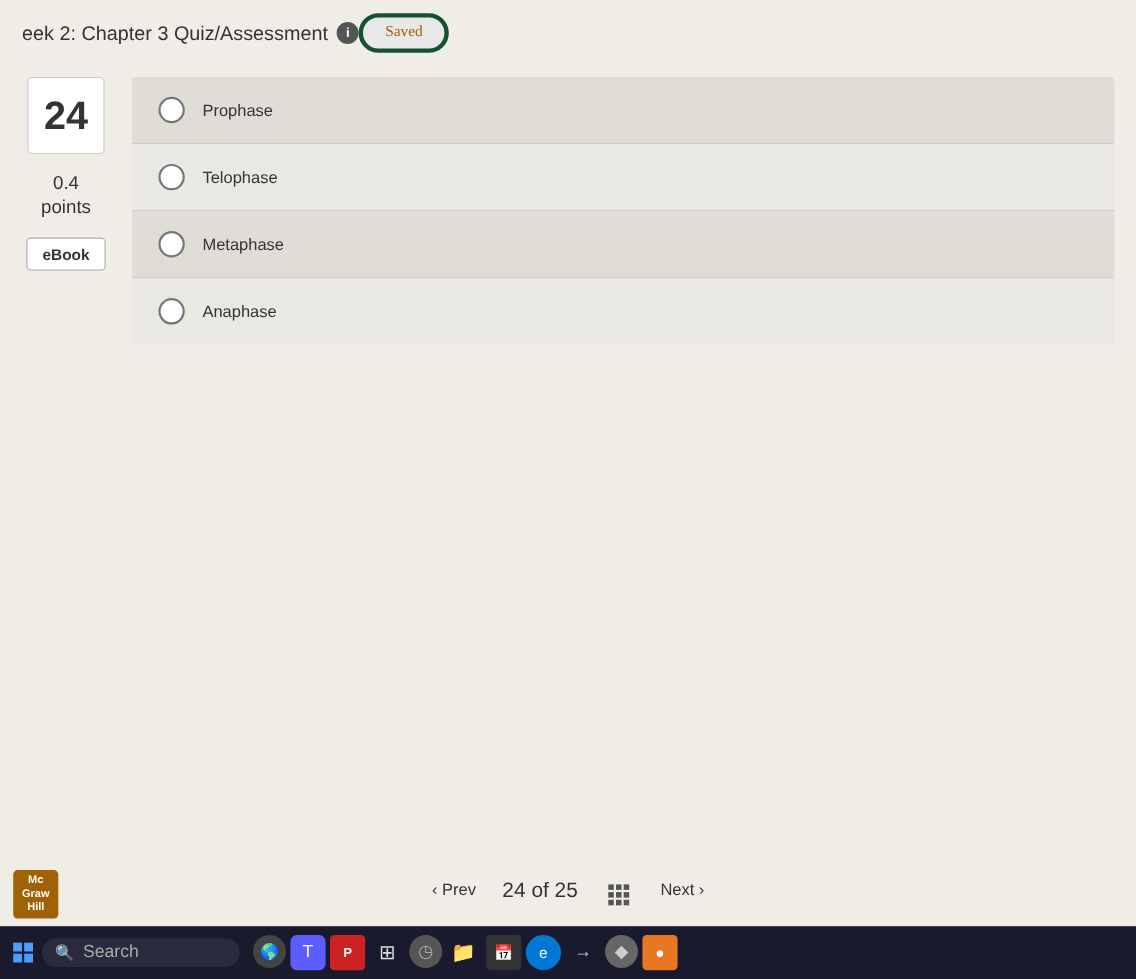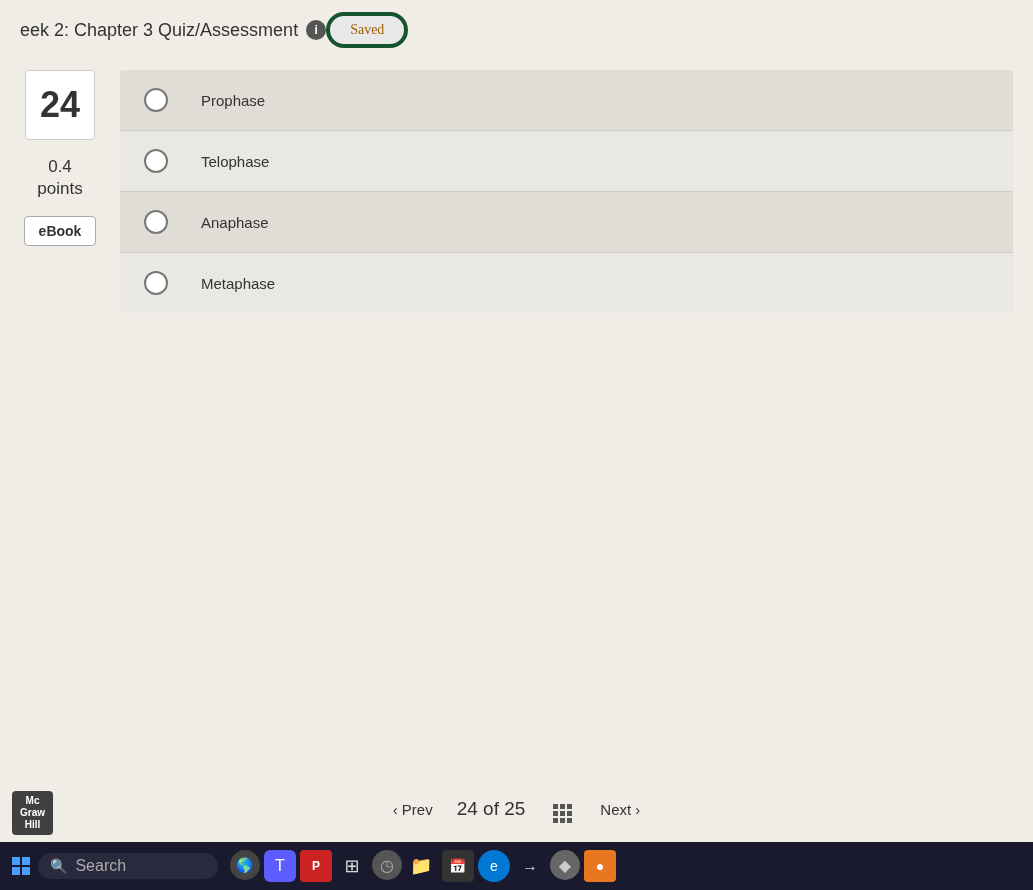--- a/index.html
+++ b/index.html
@@ -119,21 +119,21 @@
       font-size: 15px;
       font-weight: bold;
       color: #333;
     }
     .option-row {
       background: #e8e6e0;
       border-bottom: 1px solid #ccc;
       padding: 18px 24px;
       display: flex;
       align-items: center;
-      gap: 33px;
+      gap: 16px;
       cursor: pointer;
     }
     .option-row:last-child {
       border-bottom: none;
     }
     .option-row:nth-child(odd) {
       background: #e0ddd6;
     }
     .option-row:nth-child(even) {
       background: #eae8e2;
@@ -194,21 +194,21 @@
     }
 
     
     .mcgraw-logo {
       position: absolute;
       bottom: 55px;
       left: 12px;
       display: flex;
       flex-direction: column;
       align-items: center;
-      background: #404040;
+      background: #a16207;
       color: white;
       font-size: 10px;
       font-weight: bold;
       padding: 4px 8px;
       border-radius: 4px;
       line-height: 1.2;
     }
 
     
     .taskbar {
@@ -330,26 +330,26 @@
         <span class="option-label">Prophase</span>
       </div>
 
       <div class="option-row">
         <div class="radio-circle"></div>
         <span class="option-label">Telophase</span>
       </div>
 
       <div class="option-row">
         <div class="radio-circle"></div>
-        <span class="option-label">Anaphase</span>
+        <span class="option-label">Metaphase</span>
       </div>
 
       <div class="option-row">
         <div class="radio-circle"></div>
-        <span class="option-label">Metaphase</span>
+        <span class="option-label">Anaphase</span>
       </div>
     </div>
   </div>
 </div>
 
 <div class="mcgraw-logo">
   <span>Mc</span>
   <span>Graw</span>
   <span>Hill</span>
 </div>

